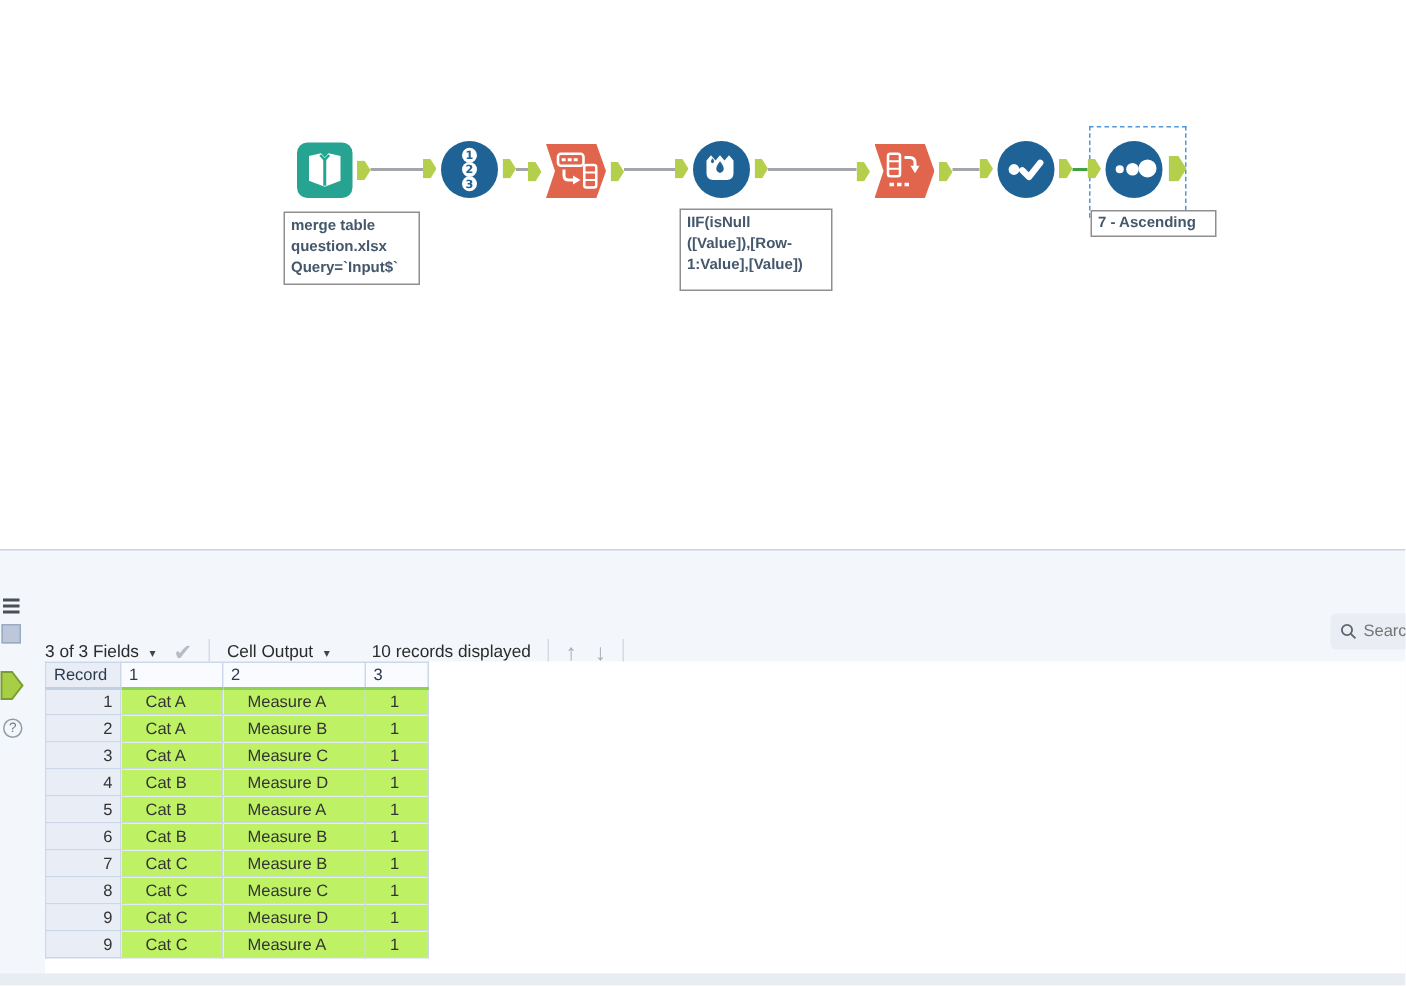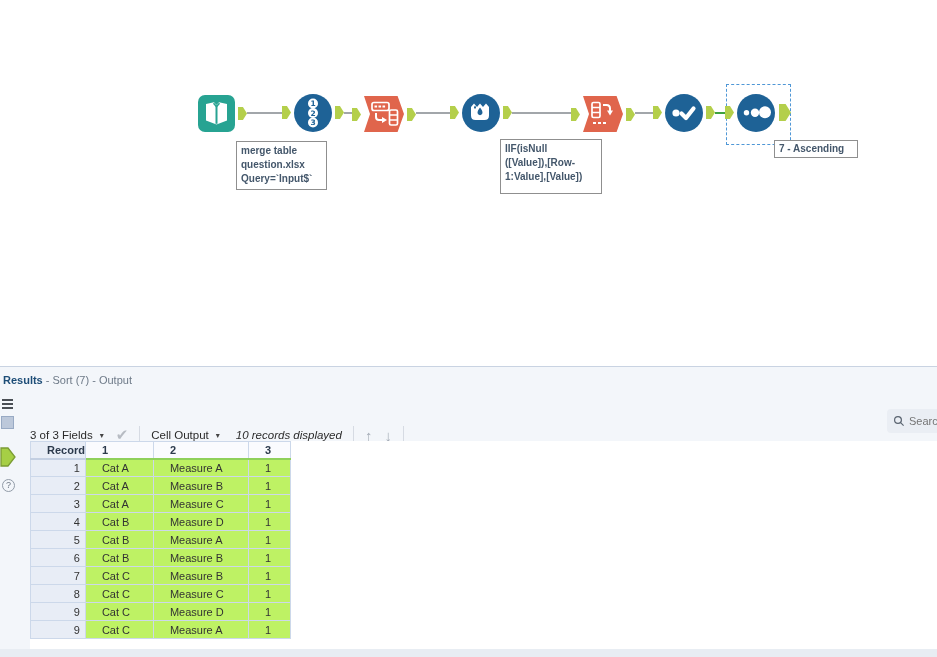--- a/index.html
+++ b/index.html
@@ -23,21 +23,21 @@
   .anchor.big { width: 12px; height: 17px; top: 10px; right: -16px; }
 
   .wire { position: absolute; top: 112px; height: 2px; background: #a2a6aa; }
   .wire.green { background: #3ea23e; }
 
   .selection-rect { position: absolute; left: 726px; top: 84px; width: 65px; height: 61px;
       border: 1px dashed #4f97d6; }
 
   .annotation { position: absolute; background: #fff; border: 1px solid #8f8f8f;
       font-size: 10px; font-weight: bold; color: #44576b; line-height: 14px;
-      padding: 2px 4px; white-space: pre-line; margin-left: 47px; }
+      padding: 2px 4px; white-space: pre-line; }
   .ann-input   { left: 189px; top: 141px; width: 91px; height: 49px; }
   .ann-formula { left: 453px; top: 139px; width: 102px; height: 55px; }
   .ann-sort    { left: 727px; top: 140px; width: 84px; height: 18px; padding: 1px 4px; }
 
   
   .results { position: absolute; left: 0; top: 366px; width: 937px; height: 291px;
       background: #f3f6fa; border-top: 1px solid #c9d3e2; }
   .panel-header { padding: 7px 0 0 3px; font-size: 11px; color: #6e7a88; }
   .panel-header b { color: #1d4d77; margin-right: 3px; }
 
@@ -51,36 +51,36 @@
       border: 1px solid #929ca8; border-radius: 50%; font-size: 9px; color: #6d7784;
       text-align: center; line-height: 11px; }
 
   .toolbar { position: absolute; left: 30px; top: 56px; height: 24px;
       display: flex; align-items: center; font-size: 11.5px; color: #2b2b2b; }
   .caret { font-size: 8px; color: #444; margin-left: 7px; }
   .tb-check { font-size: 15px; color: #b7bcc3; margin-left: 12px; }
   .tb-sep { width: 1px; height: 18px; background: #d6dbe3; margin: 0 11px; }
   .tb-arrow { font-size: 15px; color: #a7aeb8; }
   .tb-arrow + .tb-arrow { margin-left: 12px; }
-  .records-label { margin-left: 16px; font-style: italic; }
+  .records-label { margin-left: 28px; }
 
   .search-box { position: absolute; left: 887px; top: 42px; width: 70px; height: 24px;
       background: #eaeef4; border-radius: 4px; display: flex; align-items: center;
       padding: 0 0 0 6px; }
   .search-box input { border: none; background: transparent; outline: none;
       font-size: 11px; color: #4a5560; width: 40px; margin-left: 4px;
       font-family: "Liberation Sans", sans-serif; }
 
   .grid-bg { position: absolute; left: 30px; top: 74px; right: 0; bottom: 8px; background: #fff; }
   table.grid { position: absolute; left: 30px; top: 74px; border-collapse: collapse;
       font-size: 11px; table-layout: fixed; }
   .grid th, .grid td { border: 1px solid #ccd8ea; height: 18px; overflow: hidden;
       white-space: nowrap; font-weight: normal; text-align: left; }
-  .grid th { height: 17px; font-weight: bold; color: #2c3a4c;
-      border-bottom: 2px solid #8fd05a; background: #fafbfe; padding-left: 16px; }
+  .grid th { height: 17px; font-weight: normal; color: #2c3a4c;
+      border-bottom: 2px solid #8fd05a; background: #fafbfe; padding-left: 5px; }
   .grid th.h-rec { background: #e8edf6; border-bottom: 2px solid #c3cfe2; }
   .grid td.rec-cell { background: #e8edf6; text-align: right; padding-right: 5px; color: #333; }
   .grid td.data-cell { background: #bef264; padding-left: 16px; color: #333; }
 
   .bottom-strip { position: absolute; left: 0; bottom: 0; width: 100%; height: 8px; background: #e8edf3; }
 </style>
 </head>
 <body>
 
 <div class="canvas">
@@ -175,23 +175,20 @@
   <div class="annotation ann-input">merge table
 question.xlsx
 Query=`Input$`</div>
   <div class="annotation ann-formula">IIF(isNull
 ([Value]),[Row-
 1:Value],[Value])</div>
   <div class="annotation ann-sort">7 - Ascending</div>
 </div>
 
 <div class="results">
-  <div class="panel-header">
-    <b>Results</b><span>- Sort (7) - Output</span>
-  </div>
 
   <div class="strip">
     <div class="hamburger">
         <div></div>
         <div></div>
         <div></div>
       </div>
     <div class="strip-square"></div>
     <svg class="strip-anchor" width="16" height="20" viewBox="0 0 16 20">
       <path d="M1 1 L8 1 L15 10 L8 19 L1 19 Z" fill="#a6cf45" stroke="#7b9c33" stroke-width="1.3"></path>

